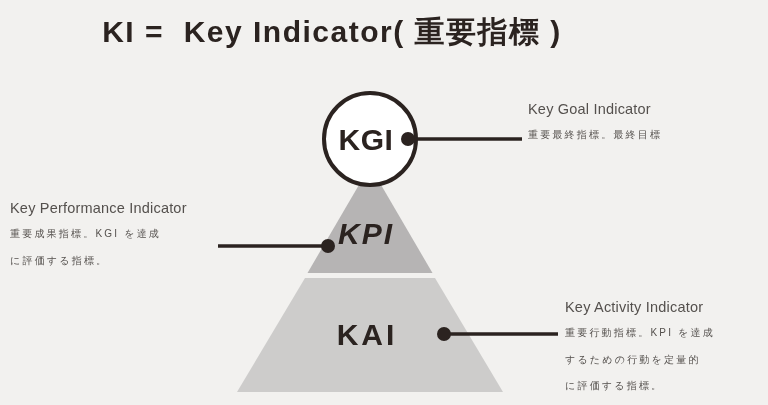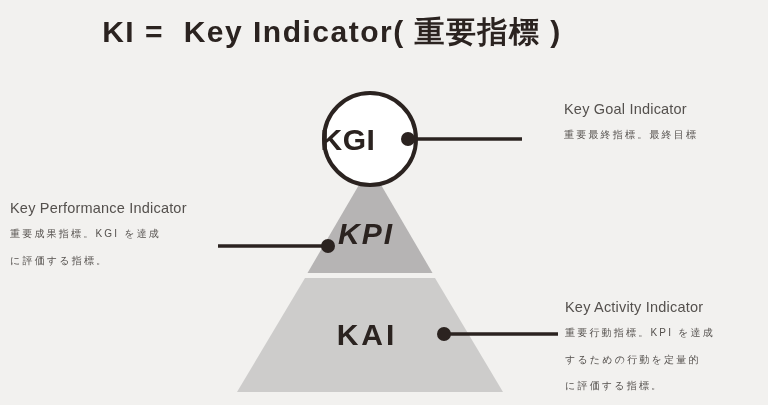--- a/index.html
+++ b/index.html
@@ -83,25 +83,25 @@
     <line x1="408" y1="139" x2="522" y2="139" stroke="#2b2320" stroke-width="3.5"></line>
     <circle cx="408" cy="139" r="7" fill="#2b2320"></circle>
 
     <line x1="218" y1="246" x2="328" y2="246" stroke="#2b2320" stroke-width="3.5"></line>
     <circle cx="328" cy="246" r="7" fill="#2b2320"></circle>
 
     <line x1="444" y1="334" x2="558" y2="334" stroke="#2b2320" stroke-width="3.5"></line>
     <circle cx="444" cy="334" r="7" fill="#2b2320"></circle>
   </svg>
 
-  <div class="level-label label-kgi" style="left:348px; top:140px;text-align:right;">KGI</div>
+  <div class="level-label label-kgi" style="left:366px; top:140px;text-align:right;">KGI</div>
   <div class="level-label label-kpi" style="left:366px; top:234px;">KPI</div>
   <div class="level-label label-kai" style="left:367px; top:335px;text-align:right;">KAI</div>
 
-  <div class="note" style="left:528px; top:96px;margin-left:36px;">
+  <div class="note" style="left:528px; top:96px;">
     <div class="en">Key Goal Indicator</div>
     <div class="jp">重要最終指標。最終目標</div>
   </div>
 
   <div class="note" style="left:10px; top:195px;">
     <div class="en">Key Performance Indicator</div>
     <div class="jp">重要成果指標。KGI を達成</div>
     <div class="jp">に評価する指標。</div>
   </div>
 

